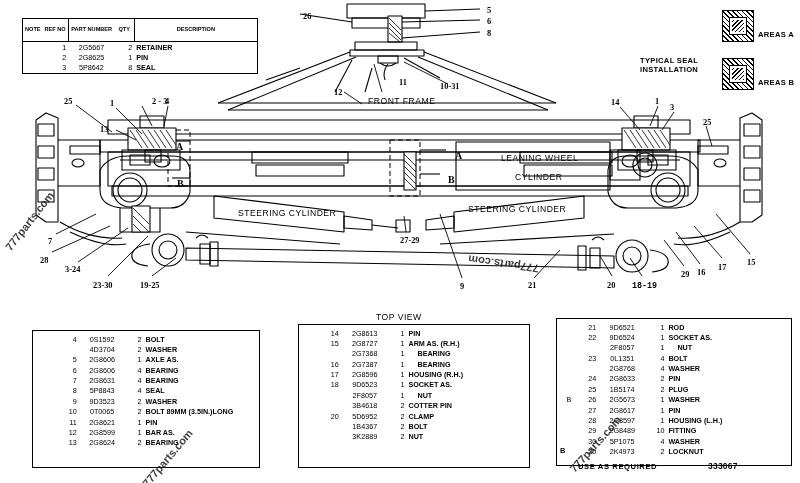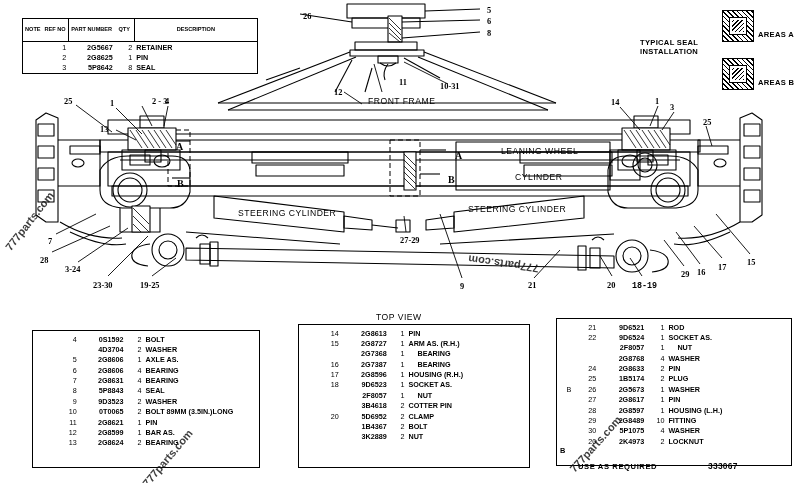--- a/index.html
+++ b/index.html
@@ -7,22 +7,22 @@
        font-family:"Liberation Sans",sans-serif;color:#000;}
   .abs{position:absolute;}
 
   
   table.parts{border-collapse:collapse;font-size:7.2px;line-height:1.02;
               font-family:"Liberation Sans",sans-serif;}
   table.parts td{border:0;padding:0 2px;white-space:nowrap;
                  vertical-align:middle;height:10.4px;}
   .c-note{width:14px;text-align:center;border-right:1.3px solid #000;}
   .c-ref{width:15px;text-align:right;padding-right:2px;}
-  .c-pn{width:42px;text-align:right;border-left:1.3px solid #000;
-        border-right:1.3px solid #000;padding-left:3px;font-weight:bold;}
+  .c-pn{width:42px;text-align:center;border-left:1.3px solid #000;
+        border-right:1.3px solid #000;padding-left:3px;font-weight:normal;}
   .c-qty{width:15px;text-align:right;padding-right:3px;}
   .c-desc{text-align:left;border-left:1.3px solid #000;padding-left:3px;font-weight:bold;}
   .ind{padding-left:11px !important;}
   .frame{border:1.4px solid #000;}
 
   
   #hdr-table{left:22px;top:18px;width:234px;}
   #hdr-table table{width:100%;}
   #hdr-table .hd td{border-bottom:1.6px solid #000;text-align:center;
         font-size:5.6px;font-weight:bold;height:22px;line-height:1.05;}
@@ -305,40 +305,40 @@
           <td class="c-note"></td>
           <td class="c-ref">3</td>
           <td class="c-pn">5P8642</td>
           <td class="c-qty">8</td>
           <td class="c-desc">SEAL</td>
         </tr>
       </tbody>
   </table>
 </div>
 
-<div class="abs" style="left:640px;top:38px">
+<div class="abs" style="left:640px;top:56px">
   <div class="lbl">TYPICAL SEAL</div>
   <div class="lbl">INSTALLATION</div>
 </div>
 <div class="cube" style="left:722px;top:10px">
   <div class="inner">
       <div class="inner2"></div>
     </div>
 </div>
 <div class="abs lbl" style="left:758px;top:30px">AREAS A</div>
 <div class="cube" style="left:722px;top:58px">
   <div class="inner">
       <div class="inner2"></div>
     </div>
 </div>
 <div class="abs lbl" style="left:758px;top:78px">AREAS B</div>
 
 <div id="diagram-labels">
     <div class="abs lbl2" style="left: 368px; top: 96px;">FRONT FRAME</div>
-    <div class="abs lbl2" style="left: 501px; top: 146px;">LEANING WHEEL</div>
+    <div class="abs lbl2" style="left: 501px; top: 153px;">LEANING WHEEL</div>
     <div class="abs lbl2" style="left: 515px; top: 172px;">CYLINDER</div>
     <div class="abs lbl2" style="left: 238px; top: 208px;">STEERING CYLINDER</div>
     <div class="abs lbl2" style="left: 468px; top: 204px;">STEERING CYLINDER</div>
     <div class="abs lbl2" style="left: 376px; top: 276px; margin-top: 36px;">TOP VIEW</div>
   </div>
 <div id="diagram-callouts">
     <div class="abs cal" style="left: 303px; top: 12px;">26</div>
     <div class="abs cal" style="left: 487px; top: 6px;">5</div>
     <div class="abs cal" style="left: 487px; top: 17px;">6</div>
     <div class="abs cal" style="left: 487px; top: 29px;">8</div>
@@ -568,20 +568,27 @@
           </tr>
           <tr>
             <td class="c-note"></td>
             <td class="c-ref"></td>
             <td class="c-pn">2F8057</td>
             <td class="c-qty">1</td>
             <td class="c-desc ind">NUT</td>
           </tr>
           <tr>
             <td class="c-note"></td>
+            <td class="c-ref">23</td>
+            <td class="c-pn">0L1351</td>
+            <td class="c-qty">4</td>
+            <td class="c-desc">BOLT</td>
+          </tr>
+          <tr>
+            <td class="c-note"></td>
             <td class="c-ref"></td>
             <td class="c-pn">2G8768</td>
             <td class="c-qty">4</td>
             <td class="c-desc">WASHER</td>
           </tr>
           <tr>
             <td class="c-note"></td>
             <td class="c-ref">24</td>
             <td class="c-pn">2G8633</td>
             <td class="c-qty">2</td>

